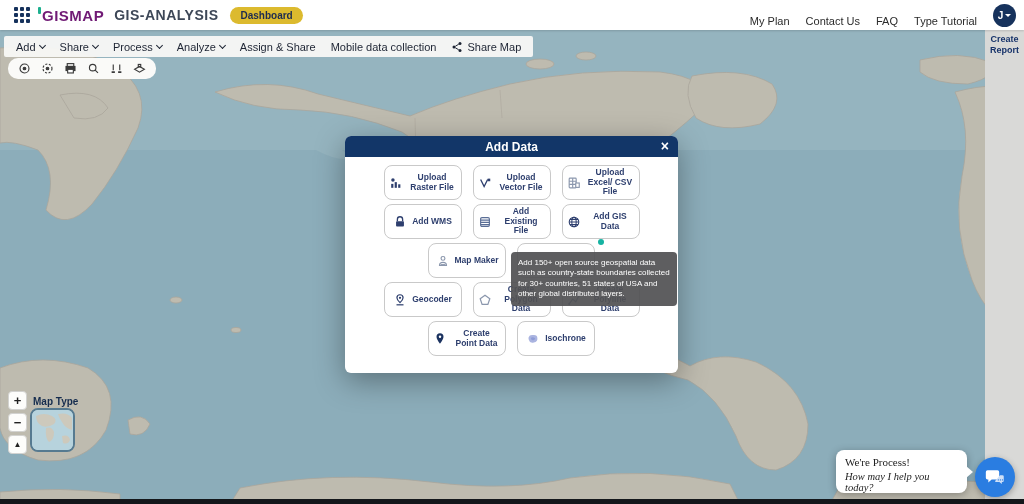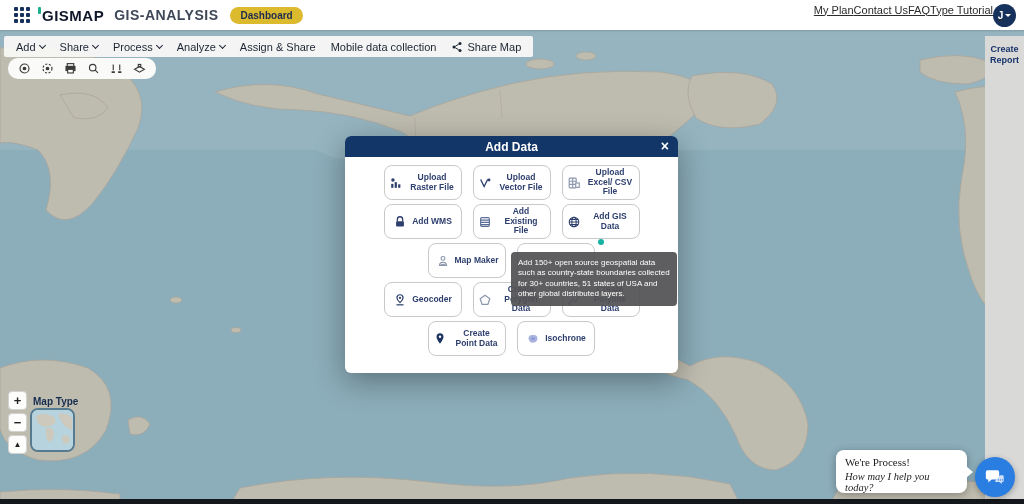--- a/index.html
+++ b/index.html
@@ -9,47 +9,47 @@
   
   .map { position:absolute; inset:0; }
   .map svg { display:block; }
   .map-dim { position:absolute; inset:30px 0 0 0; background:rgba(10,20,30,0.05); }
 
   
   .header { position:absolute; top:0; left:0; right:0; height:30px; background:#ffffff;
             display:flex; align-items:center; padding:0 8px; z-index:30; box-shadow:0 1px 2px rgba(0,0,0,.15); }
   .grid-icon { width:16px; height:16px; display:grid; grid-template-columns:repeat(3,1fr); gap:1.5px; margin:0 8px 0 6px; cursor:pointer; }
   .grid-icon i { background:#16325c; border-radius:1px; }
-  .logo { font-weight:bold; font-size:15px; color:#0f172a; letter-spacing:.5px; position:relative; padding-left:4px; cursor:pointer;}
+  .logo { font-weight:bold; font-size:15px; color:#701a75; letter-spacing:.5px; position:relative; padding-left:4px; cursor:pointer;}
   .logo:before { content:""; position:absolute; left:0; top:0; width:3px; height:7px; background:#1db08f; border-radius:1px; }
   .app-name { font-weight:bold; font-size:14px; color:#3d4757; margin-left:10px; letter-spacing:.5px; }
   .badge { margin-left:12px; background:#dcba2e; color:#1d2b50; font-size:10px; font-weight:bold;
            border-radius:9px; padding:3px 10px; cursor:pointer; }
-  .header-right { margin-left:auto; display:flex; align-items:flex-start; font-size:11px; color:#2b2b2b;text-decoration:underline; }
+  .header-right { margin-left:auto; display:flex; align-items:flex-end; gap:16px; font-size:11px; color:#2b2b2b; }
   .header-right .nav-link { cursor:pointer; }
   .avatar { width:23px; height:23px; border-radius:50%; background:#16325c; color:#fff; font-size:10px; font-weight:bold;
             display:flex; align-items:center; justify-content:center; gap:2px; cursor:pointer; }
   .avatar .car { width:0; height:0; border-left:3px solid transparent; border-right:3px solid transparent; border-top:3px solid #fff; }
 
   
   .menubar { position:absolute; top:36px; left:4px; height:21px; background:rgba(248,248,246,.95); border-radius:2px;
              display:flex; align-items:center; gap:15px; padding:0 12px; z-index:20; font-size:11px; color:#1d2433; }
   .menu-item { display:flex; align-items:center; gap:4px; cursor:pointer; white-space:nowrap; }
   .chev { width:5px; height:5px; border-right:1.5px solid #1d2433; border-bottom:1.5px solid #1d2433;
           transform:rotate(45deg); margin-top:-3px; }
   .share-svg { width:12px; height:12px; }
 
   
   .tools { position:absolute; top:58px; left:8px; height:21px; background:#fafaf8; border-radius:10px;
            display:flex; align-items:center; gap:6px; padding:0 8px; z-index:20; }
   .tool-btn { width:17px; height:17px; display:flex; align-items:center; justify-content:center; cursor:pointer; }
   .tool-btn svg { width:13px; height:13px; stroke:#3a3a3a; fill:none; stroke-width:1.4; }
 
   
-  .sidebar { position:absolute; top:36px; right:0; bottom:0; width:39px; background:#d9d9d7; z-index:25; }
+  .sidebar { position:absolute; top:26px; right:0; bottom:0; width:39px; background:#d9d9d7; z-index:25; }
   .create-report { text-align:center; font-size:9px; font-weight:bold; color:#17336a; margin-top:8px; line-height:1.2; cursor:pointer; }
   .side-circle { position:absolute; left:6px; width:27px; height:27px; border-radius:50%; background:#1c3a64;
                  display:flex; align-items:center; justify-content:center; cursor:pointer; }
   .side-circle svg { width:14px; height:14px; stroke:#fff; fill:none; stroke-width:1.3; }
 
   
   .modal { position:absolute; left:345px; top:136px; width:333px; height:237px; background:#fff; border-radius:6px;
            box-shadow:0 8px 30px rgba(0,0,0,.35); z-index:40; }
   .modal-head { height:21px; background:#123668; border-radius:6px 6px 0 0; display:flex; align-items:center; justify-content:center; position:relative; }
   .modal-title { color:#fff; font-size:12px; font-weight:bold; }

